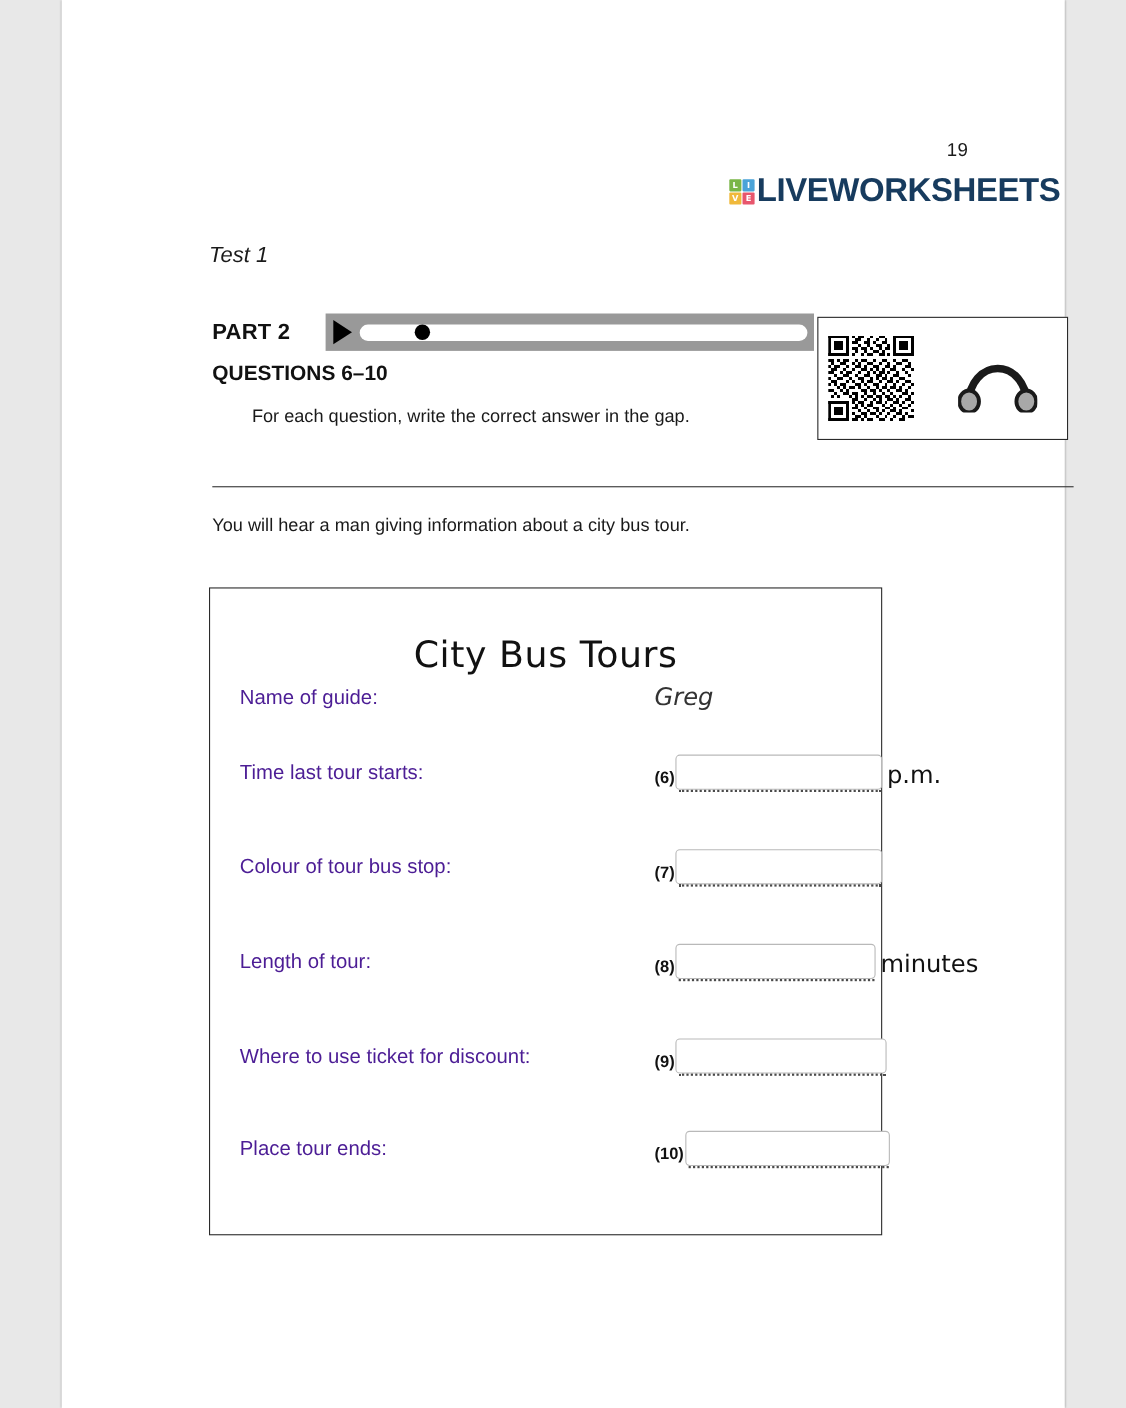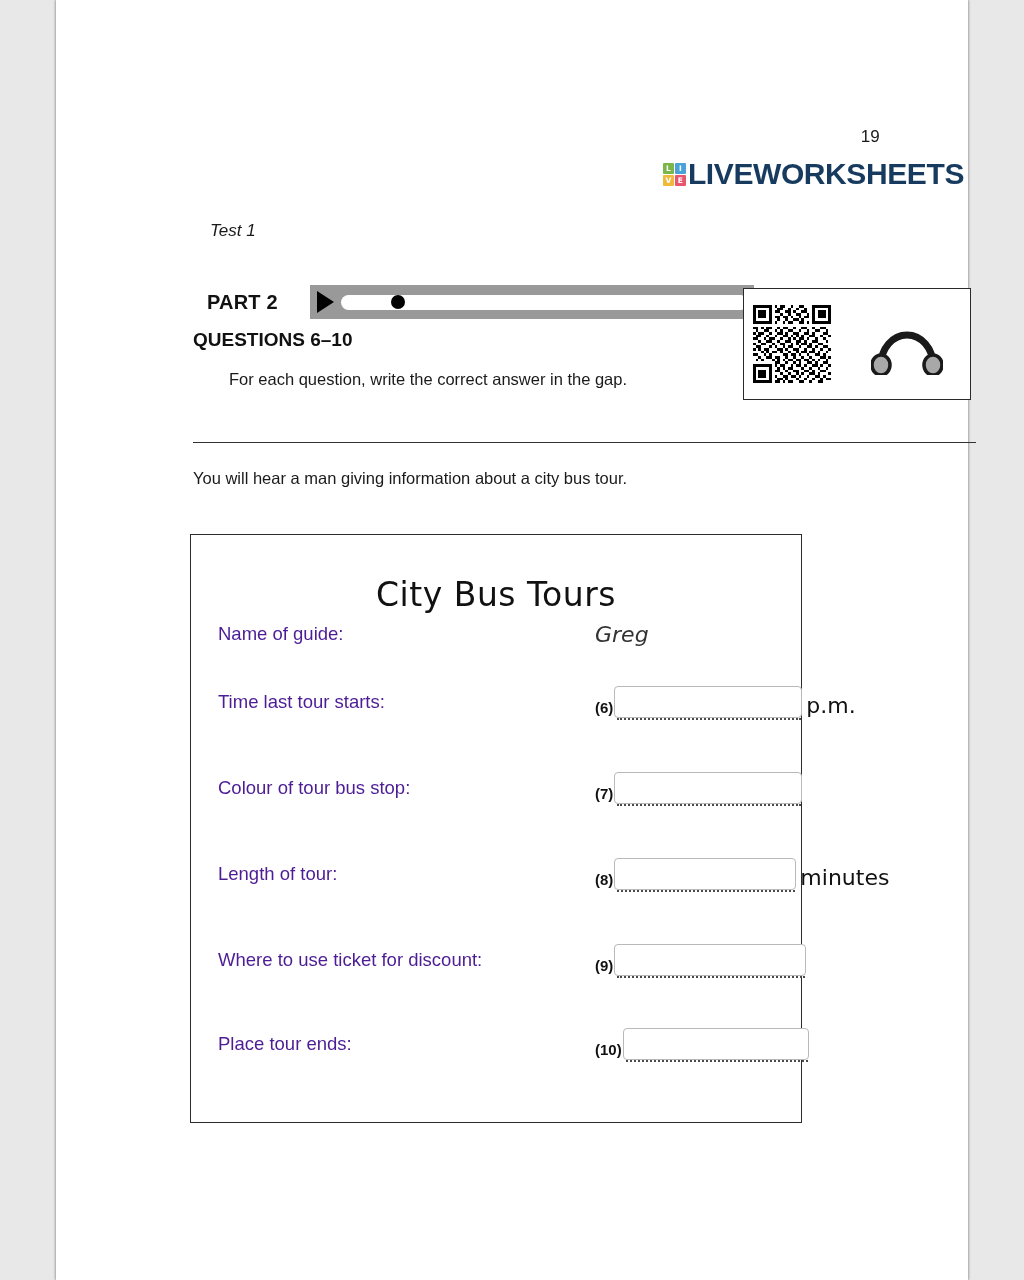--- a/index.html
+++ b/index.html
@@ -69,31 +69,31 @@
     font-size: 30px;
     font-weight: 700;
     color: #173B5E;
     letter-spacing: -.4px;
     font-family: "Liberation Sans", sans-serif;
   }
 
   
   #test-label {
     position: absolute;
-    left: 154px;
+    left: 134px;
     top: 221px;
-    font-size: 17px;
+    font-size: 20px;
     font-style: italic;
     color: #1a1a1a;
   }
 
   
   #part-row {
     position: absolute;
-    left: 151px;
+    left: 137px;
     top: 285px;
     display: flex;
     align-items: center;
     gap: 24px;
   }
   #part-title {
     font-size: 20px;
     font-weight: 700;
     color: #111;
     letter-spacing: .2px;

